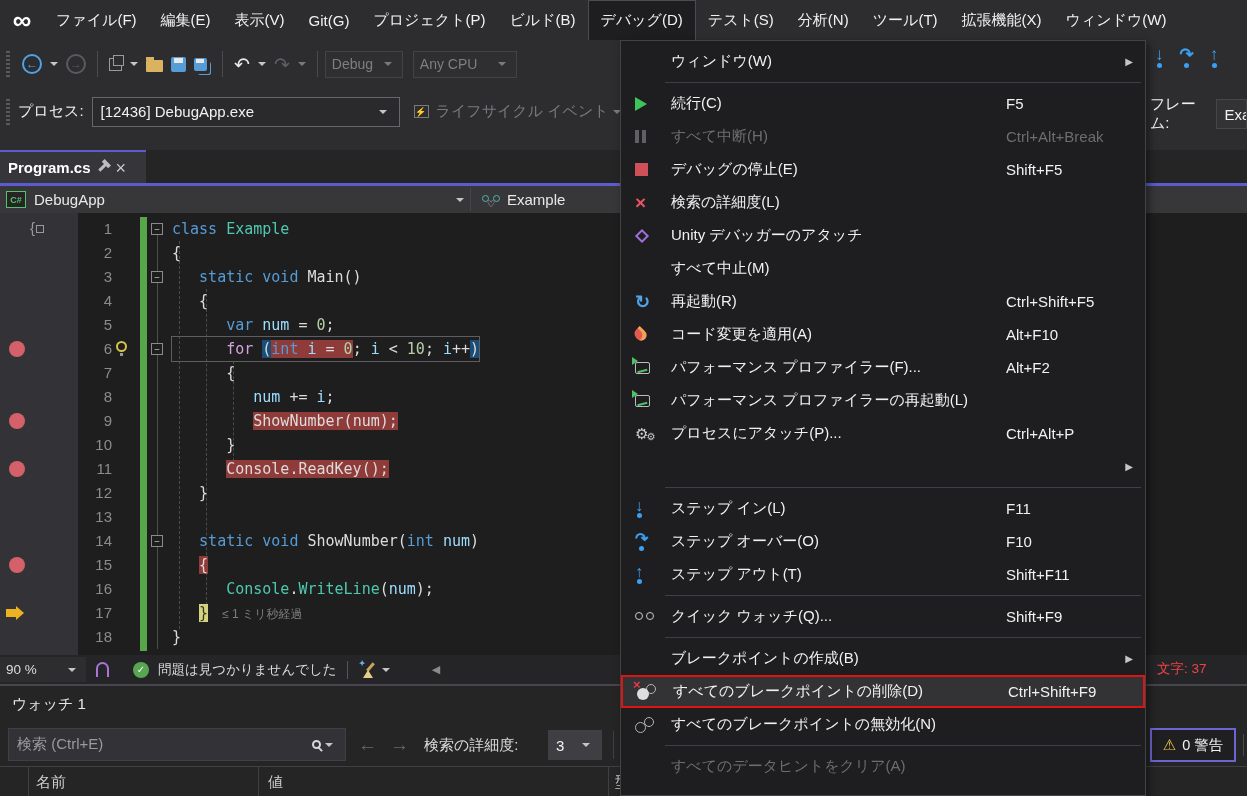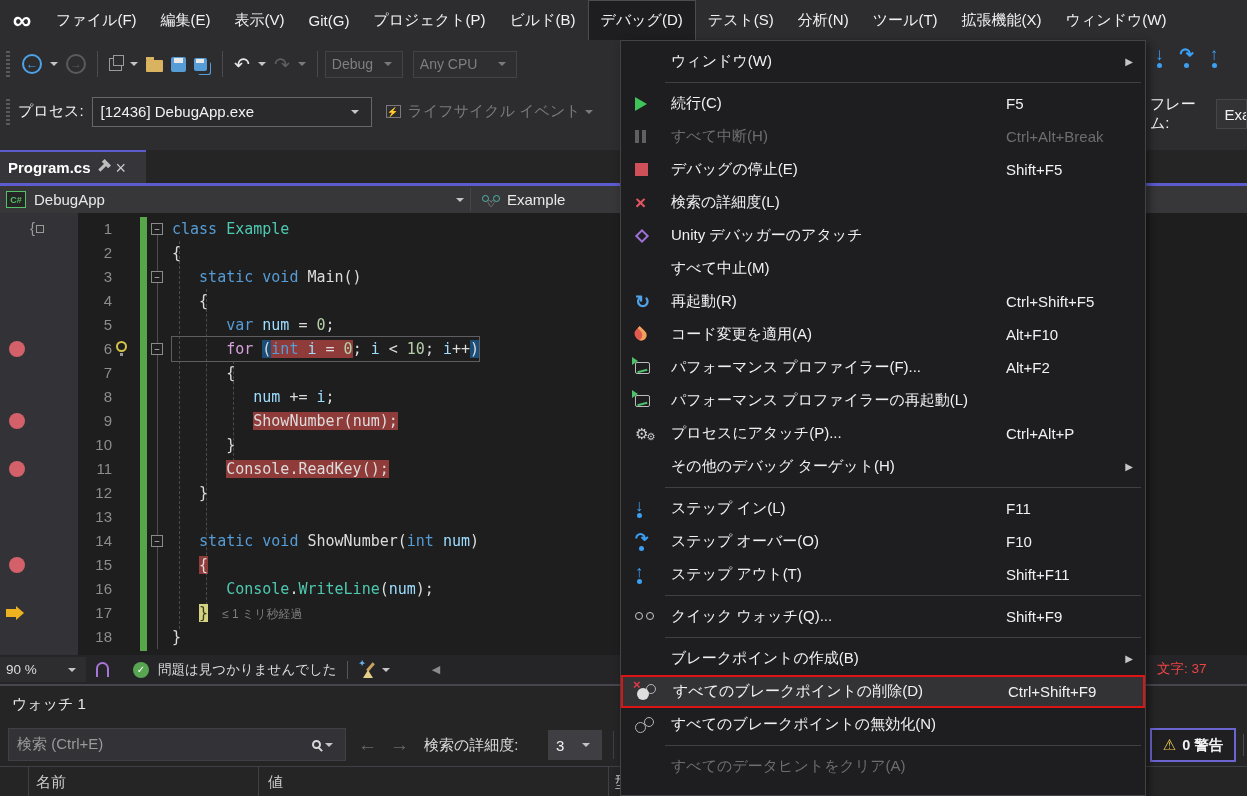--- a/index.html
+++ b/index.html
@@ -39,21 +39,21 @@
   .ico-save::after { content:""; position:absolute; left:3px; top:1px; width:9px; height:5px; background:#e8e8e8; }
   .ico-saveall { width:13px; height:13px; background:#569cd6; border-radius:2px; position:relative;
                  box-shadow:3px 3px 0 #2d2d30, 4px 4px 0 #569cd6; margin-right:4px; }
   .ico-saveall::after { content:""; position:absolute; left:2px; top:1px; width:8px; height:4px; background:#e8e8e8; }
   .glyph-undo { font-size:19px; color:#e8e8e8; }
   .glyph-redo { font-size:19px; color:#5f5f63; }
   .combo { height:27px; border:1px solid #434346; background:#2f2f32; color:#7f7f7f; font-size:14px;
            display:flex; align-items:center; padding:0 6px; }
   .combo .caret { margin-left:auto; }
   #process-label { font-size:15px; color:#f1f1f1; margin-right:8px; }
-  #process-combo { width:280px; height:30px; border:1px solid #66666b; background:#2a2a2d; color:#f1f1f1;
+  #process-combo { width:308px; height:30px; border:1px solid #66666b; background:#2a2a2d; color:#f1f1f1;
                    font-size:15px; display:flex; align-items:center; padding:0 8px; }
   .lifecycle { display:flex; align-items:center; color:#7a7a7e; font-size:15px; margin-left:14px; }
   .ico-lifecycle { width:15px; height:13px; border:1px solid #7a7a7e; margin-right:7px; position:relative;
                    font-size:9px; color:#7a7a7e; display:flex; align-items:center; justify-content:center; }
   .step-glyph { color:#3aa0f3; font-size:17px; font-weight:bold; line-height:14px; text-align:center; }
   .step-glyph i { display:block; width:5px; height:5px; background:#3aa0f3; border-radius:50%; margin:1px auto 0; font-style:normal; }
   #frame-area { position:absolute; left:1150px; top:95px; display:flex; align-items:center; }
   #frame-label { font-size:15px; color:#f1f1f1; margin-right:7px; }
   #frame-combo { height:30px; background:#333336; border:1px solid #46464a; color:#f1f1f1; font-size:15px;
                  display:flex; align-items:center; padding:0 7px; width:32px; overflow:hidden; }
@@ -150,21 +150,21 @@
   #watch-vdiv { position:absolute; left:613px; top:45px; width:1px; height:28px; background:#3f3f46; }
   #watch-header { position:absolute; left:0; top:80px; width:1247px; height:32px; background:#252526;
                   border-top:1px solid #3f3f46; font-size:15px; color:#cccccc; }
   .wh-col { position:absolute; top:6px; }
   .wh-line { position:absolute; top:0; width:1px; height:32px; background:#3f3f46; }
 
   
   #warn-btn { position:absolute; left:1150px; top:728px; width:86px; height:34px; border:2px solid #6a65d1;
               background:#1f1f22; display:flex; align-items:center; justify-content:center; }
   .warn-tri { color:#e9c646; font-size:15px; margin-right:6px; }
-  #warn-label { font-size:14.5px; color:#f1f1f1;font-weight:bold; }
+  #warn-label { font-size:14.5px; color:#f1f1f1; }
   #warn-div { position:absolute; left:1243px; top:734px; width:1px; height:22px; background:#4a4a4f; }
 
   
   #debug-menu { position:absolute; left:620px; top:40px; width:526px; height:756px; background:#1e1e20;
                 border:1px solid #434346; overflow:hidden; padding-top:4px; box-shadow:3px 3px 8px rgba(0,0,0,.45); }
   .menu-item { position:relative; height:33px; display:flex; align-items:center; padding-left:14px;
                font-size:15px; color:#f1f1f1; }
   .menu-item.disabled { color:#6d6d6d; }
   .menu-item.highlighted { background:#333336; border:2px solid #dd1414; }
   .menu-icon { width:30px; display:flex; align-items:center; justify-content:flex-start; margin-right:6px; }
@@ -530,21 +530,20 @@
       </div>
       <div class="menu-item">
         <span class="menu-icon">
           <span class="ic-gear">⚙<i>⚙</i></span>
         </span>
         <span class="menu-label">プロセスにアタッチ(P)...</span>
         <span class="menu-shortcut">Ctrl+Alt+P</span>
       </div>
       <div class="menu-item">
         <span class="menu-icon"></span>
-        <span class="menu-label">その他のデバッグ ターゲット(H)</span>
         <span class="menu-arrow">▶</span>
       </div>
       <div class="menu-sep"></div>
       <div class="menu-item">
         <span class="menu-icon">
           <span class="ic-step">
             <b>↓</b>
             <i></i>
           </span>
         </span>

